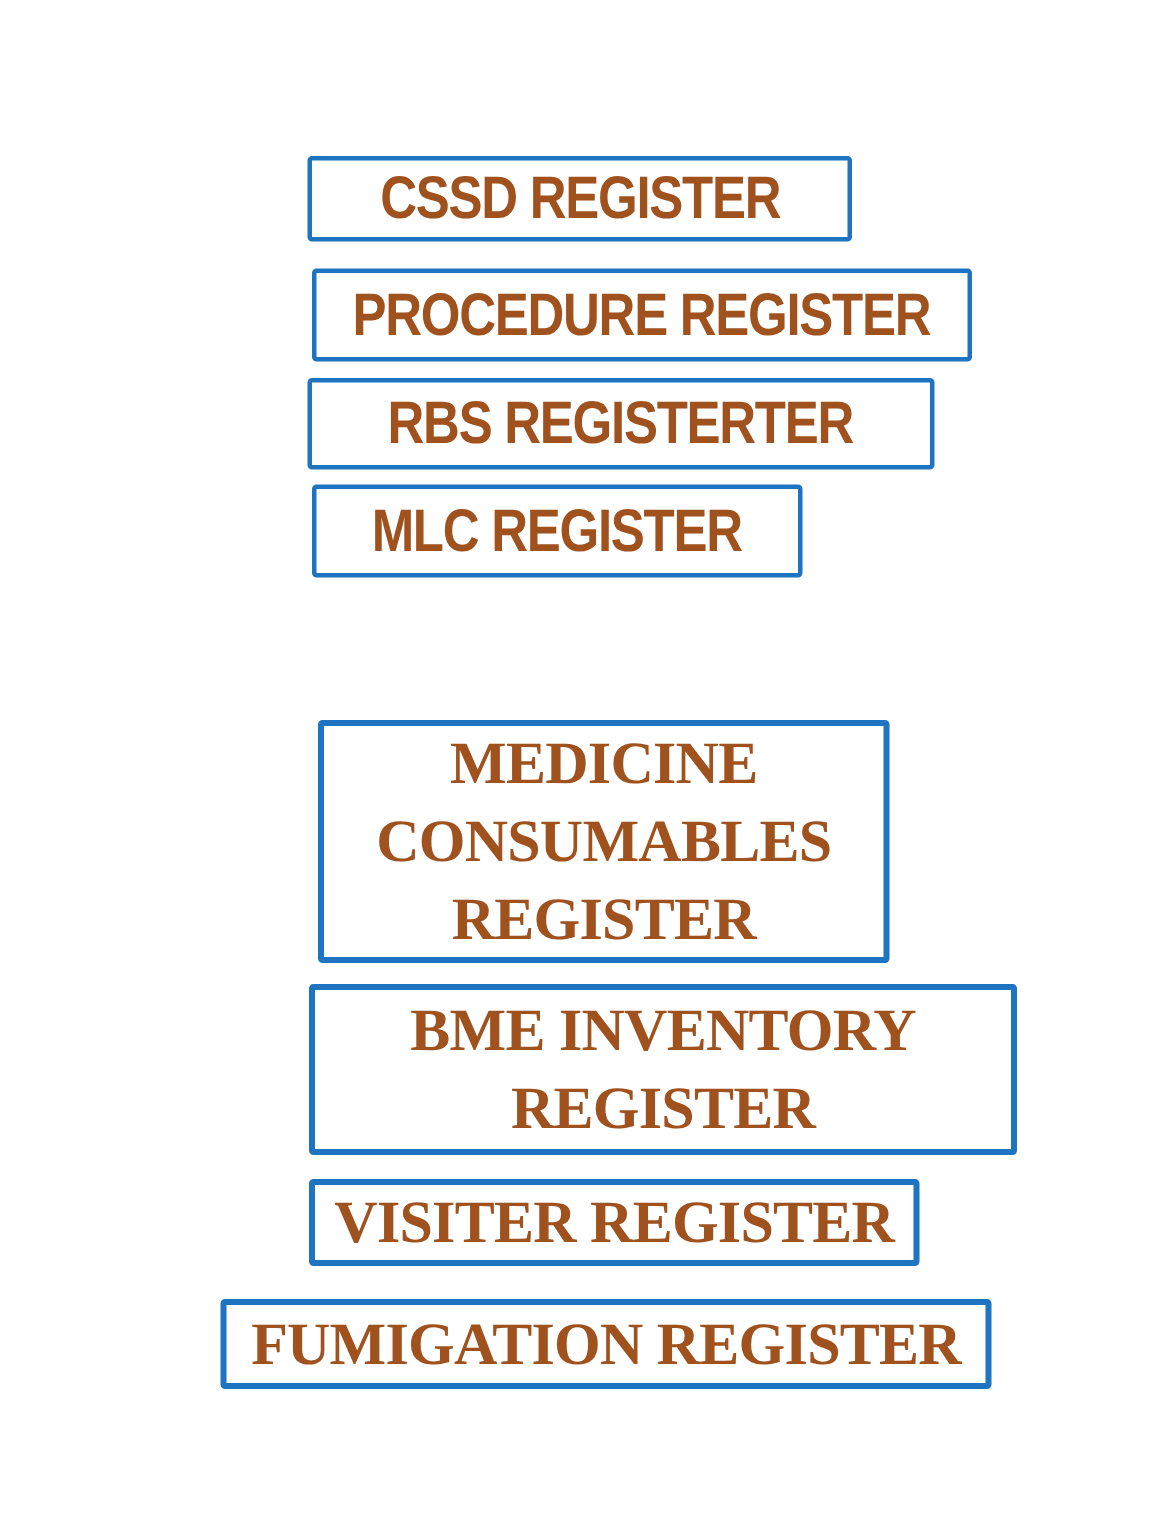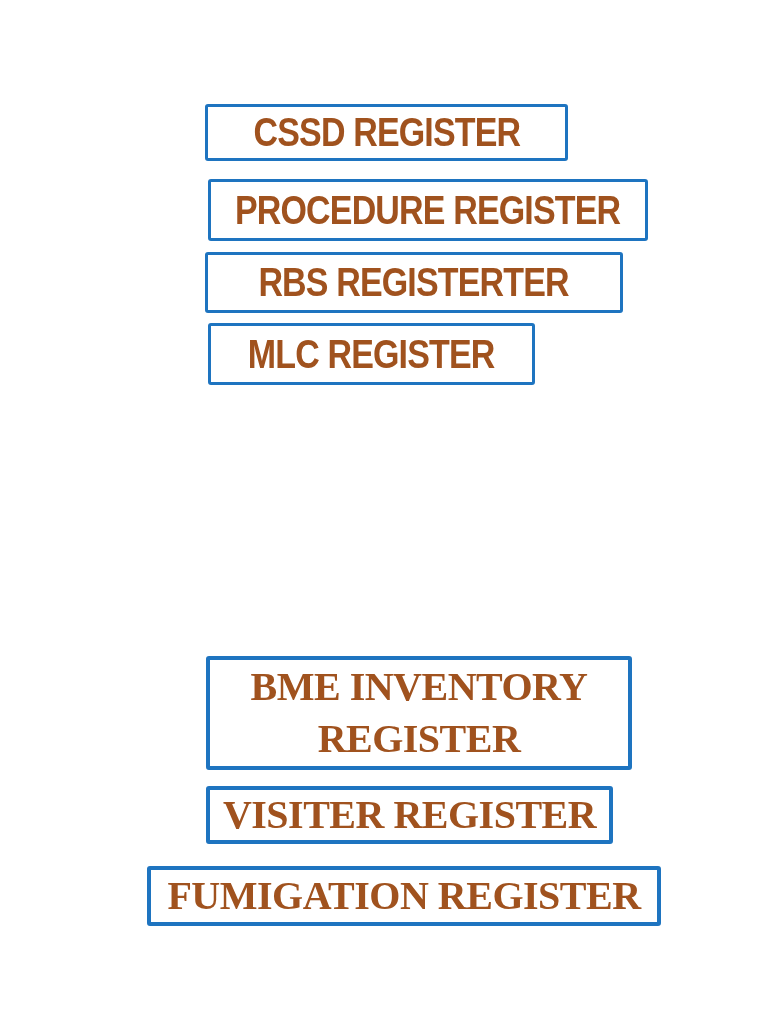--- a/index.html
+++ b/index.html
@@ -47,21 +47,21 @@
     letter-spacing: -0.5px;
     line-height: 1.3;
   }
 
   .b1 { left: 205px; top: 104px; width: 363px; height: 57px; }
   .b2 { left: 208px; top: 179px; width: 440px; height: 62px; }
   .b3 { left: 205px; top: 252px; width: 418px; height: 61px; }
   .b4 { left: 208px; top: 323px; width: 327px; height: 62px; text-align: center; }
   .b5 { left: 204px; top: 405px; width: 453px; height: 61px; }
   .b6 { left: 212px; top: 480px; width: 381px; height: 162px; }
-  .b7 { left: 206px; top: 656px; width: 426px; height: 114px; }
+  .b7 { left: 206px; top: 656px; width: 472px; height: 114px; }
   .b8 { left: 206px; top: 786px; width: 407px; height: 58px; }
   .b9 { left: 147px; top: 866px; width: 514px; height: 60px; }
 </style>
 </head>
 <body>
 
 <div class="page" style="--accent: #1e74c0; --ink: #a0521e; background: rgb(255, 255, 255);">
 
   <div class="register-box sans b1">
     <span class="label">CSSD REGISTER</span>
@@ -73,20 +73,23 @@
 
   <div class="register-box sans b3">
     <span class="label">RBS REGISTERTER</span>
   </div>
 
   <div class="register-box sans b4">
     <span class="label">MLC REGISTER</span>
   </div>
 
 
+  <div class="register-box serif b6">
+    <span class="label">MEDICINE CONSUMABLES REGISTER</span>
+  </div>
 
   <div class="register-box serif b7">
     <span class="label">BME INVENTORY REGISTER</span>
   </div>
 
   <div class="register-box serif b8">
     <span class="label">VISITER REGISTER</span>
   </div>
 
   <div class="register-box serif b9">

